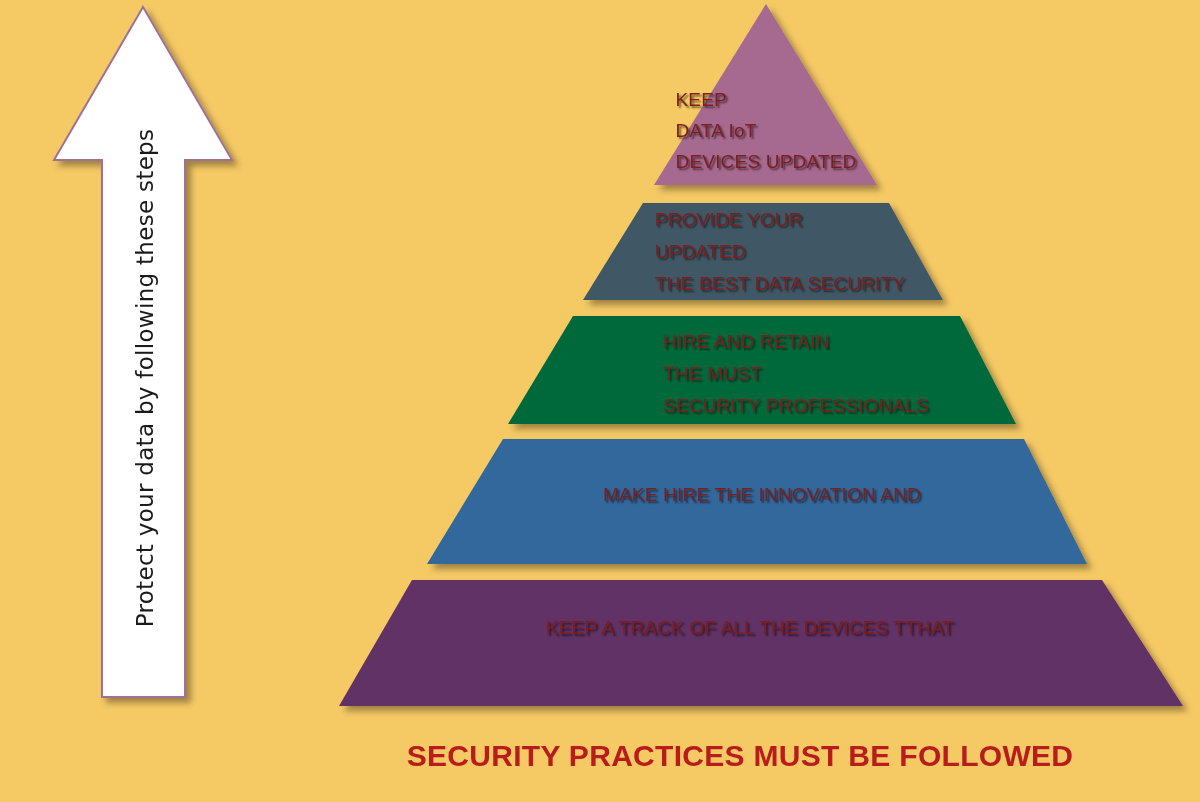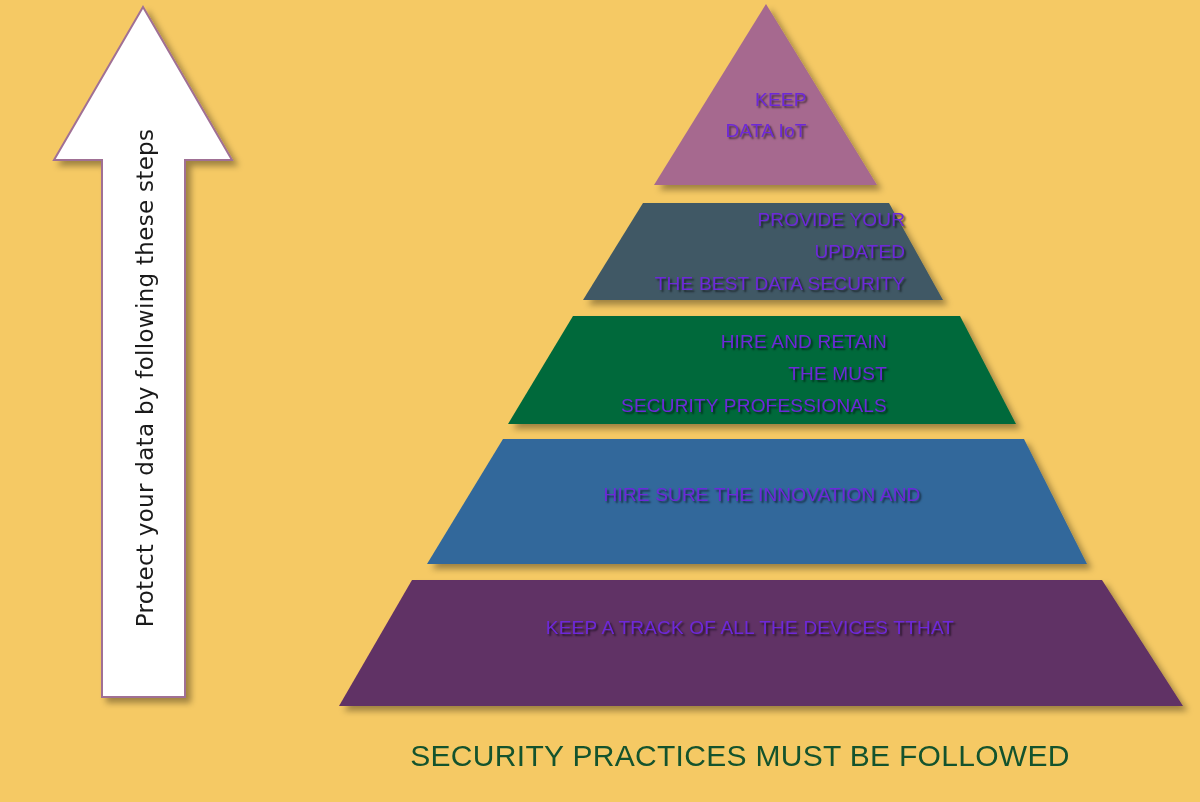--- a/index.html
+++ b/index.html
@@ -6,22 +6,22 @@
   body {
     width: 1200px; height: 802px; overflow: hidden;
     background: #f5c964;
     position: relative;
     font-family: "Liberation Sans", "DejaVu Sans", sans-serif;
   }
   .canvas { position: absolute; left: 0; top: 0; width: 1200px; height: 802px; }
   svg.shapes { position: absolute; left: 0; top: 0; }
   .layer-text {
     position: absolute;
-    color: #6d28d9;
-    text-align: right;
+    color: #7f1d1d;
+    text-align: left;
     font-size: 19px;
     line-height: 31px;
     letter-spacing: 0.2px;
     text-shadow: 2px 2px 2px rgba(0,0,0,0.55);
     white-space: nowrap;
     transform: translateX(-50%);
   }
   .layer-text span { display: block; }
   .arrow-label {
     position: absolute;
@@ -31,22 +31,22 @@
     font-size: 23px;
     color: #1a1a1a;
     white-space: nowrap;
     letter-spacing: 0.3px;
   }
   .caption {
     position: absolute;
     left: 740px; top: 739px;
     transform: translateX(-50%);
     font-size: 30px;
-    font-weight: normal;
-    color: #14532d;
+    font-weight: bold;
+    color: #b91c1c;
     white-space: nowrap;
     letter-spacing: 0.3px;
   }
 </style>
 </head>
 <body>
 
 <div class="canvas">
 
   <svg class="shapes" width="1200" height="802" viewBox="0 0 1200 802">
@@ -63,36 +63,37 @@
     <polygon points="573,316 960,316 1016,424 508,424" fill="#00693b" filter="url(#shadow)"></polygon>
     <polygon points="503,439 1024,439 1087,564 427,564" fill="#31679b" filter="url(#shadow)"></polygon>
     <polygon points="412,580 1102,580 1183,706 339,706" fill="#613065" filter="url(#shadow)"></polygon>
   </svg>
 
   <div class="arrow-label">Protect your data by following these steps</div>
 
   <div class="layer-text" style="left:766px; top:84px; line-height:31px;">
     <span>KEEP</span>
     <span>DATA IoT</span>
+    <span>DEVICES UPDATED</span>
   </div>
 
   <div class="layer-text" style="left:780px; top:204px; line-height:32px;">
     <span>PROVIDE YOUR</span>
     <span>UPDATED</span>
     <span>THE BEST DATA SECURITY</span>
   </div>
 
-  <div class="layer-text" style="left:754px; top:326px; line-height:32px;">
+  <div class="layer-text" style="left:796px; top:326px; line-height:32px;">
     <span>HIRE AND RETAIN</span>
     <span>THE MUST</span>
     <span>SECURITY PROFESSIONALS</span>
   </div>
 
   <div class="layer-text" style="left:762px; top:479px; line-height:32px;">
-    <span>HIRE SURE THE INNOVATION AND</span>
+    <span>MAKE HIRE THE INNOVATION AND</span>
   </div>
 
   <div class="layer-text" style="left:750px; top:612px; line-height:32px;">
     <span>KEEP A TRACK OF ALL THE DEVICES TTHAT</span>
   </div>
 
   <div class="caption">SECURITY PRACTICES  MUST BE FOLLOWED</div>
 </div>
 
 </body></html>

